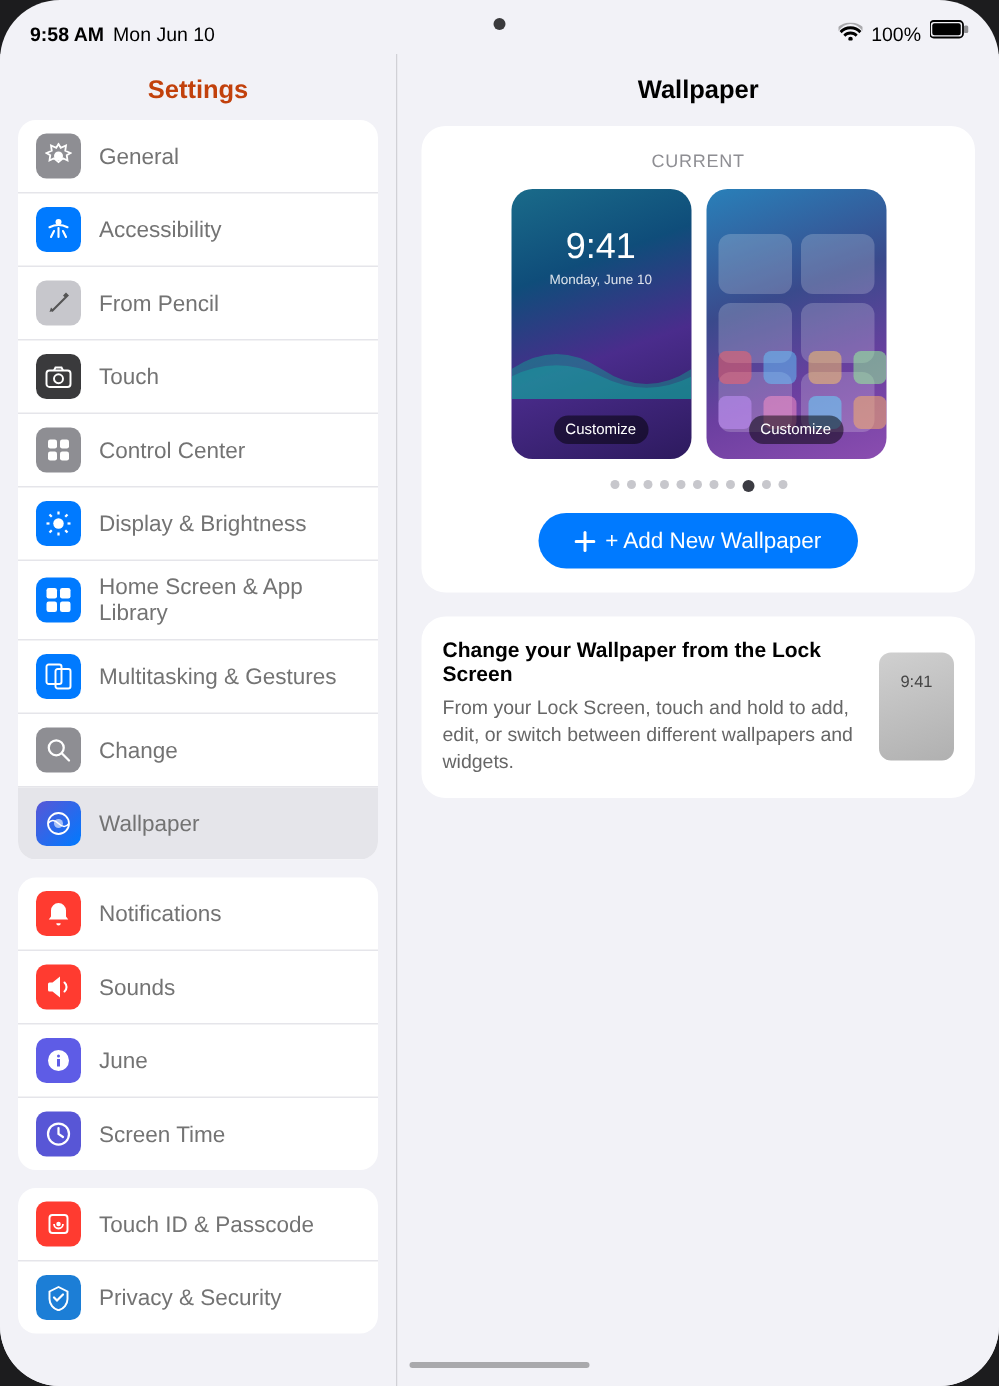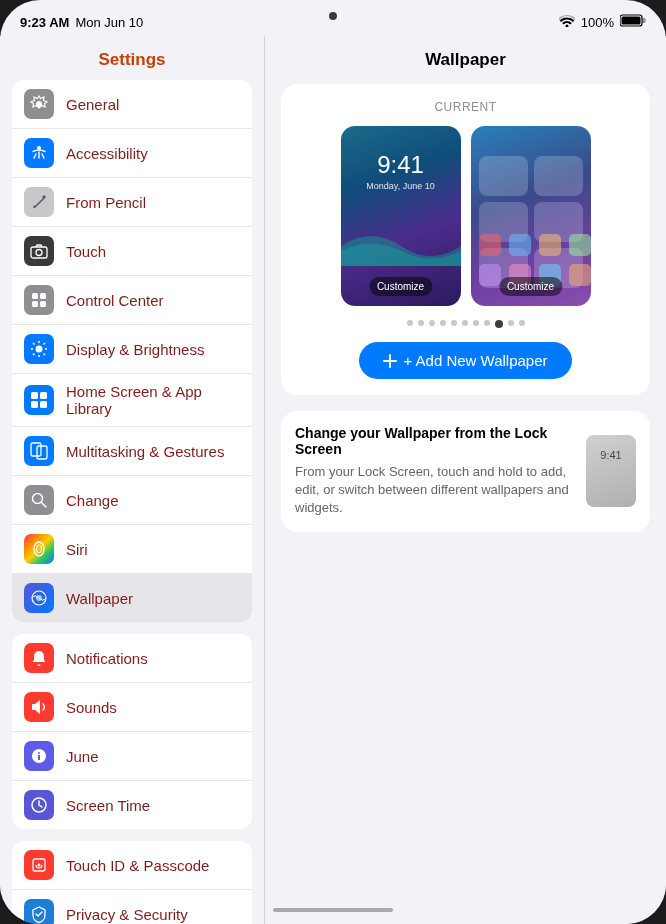--- a/index.html
+++ b/index.html
@@ -118,21 +118,21 @@
       border-radius: 7px;
       margin-right: 12px;
       flex-shrink: 0;
       display: flex;
       align-items: center;
       justify-content: center;
       font-size: 16px;
     }
     .item-label {
       font-size: 15px;
-      color: #7f1d1d;
+      color: #737373;
       flex: 1;
     }
     
     .icon-gray { background: #8e8e93; }
     .icon-blue { background: #007aff; }
     .icon-silver { background: #c7c7cc; }
     .icon-dark { background: #3a3a3c; }
     
     .content-area {
       flex: 1;
@@ -338,21 +338,21 @@
   </style>
 </head>
 <body>
 
 <div class="device-frame">
 
   <div class="top-dot"></div>
 
   <div class="status-bar">
     <div style="display:flex; align-items:center; gap:2px;">
-      <span class="status-bar-time">9:23 AM</span>
+      <span class="status-bar-time">9:58 AM</span>
       <span class="status-bar-date">Mon Jun 10</span>
     </div>
     <div class="status-bar-right">
       <span class="wifi-icon">
         <svg width="16" height="12" viewBox="0 0 16 12">
           <path d="M8 9.5a1.5 1.5 0 100 3 1.5 1.5 0 000-3z" fill="#000"></path>
           <path d="M8 6C6.1 6 4.4 6.8 3.2 8.1l1.4 1.4C5.5 8.6 6.7 8 8 8s2.5.6 3.4 1.5l1.4-1.4C11.6 6.8 9.9 6 8 6z" fill="#000"></path>
           <path d="M8 2.5C5.1 2.5 2.5 3.7.7 5.7L2.1 7.1C3.5 5.5 5.6 4.5 8 4.5s4.5 1 5.9 2.6l1.4-1.4C13.5 3.7 10.9 2.5 8 2.5z" fill="#000"></path>
           <path d="M8 0C4.1 0 .6 1.6-1.5 4.3L-.1 5.7C2.2 2.6 5 1 8 1s5.8 1.6 8.1 4.7l1.4-1.4C15.4 1.6 11.9 0 8 0z" fill="#000" opacity="0.3"></path>
         </svg>
@@ -459,29 +459,20 @@
         </div>
         <div class="sidebar-item">
           <div class="item-icon icon-gray">
             <svg width="18" height="18" viewBox="0 0 18 18">
                 <circle cx="7.5" cy="7.5" r="5" fill="none" stroke="white" stroke-width="1.5"></circle>
                 <line x1="11.5" y1="11.5" x2="16" y2="16" stroke="white" stroke-width="1.5" stroke-linecap="round"></line>
               </svg>
           </div>
           <span class="item-label">Change</span>
         </div>
-        <div class="sidebar-item">
-          <div class="item-icon" style="background: linear-gradient(135deg, #ff2d55 0%, #ff9500 30%, #ffcc00 50%, #34c759 70%, #007aff 100%);">
-            <svg width="18" height="18" viewBox="0 0 18 18">
-                <ellipse cx="9" cy="9" rx="5" ry="7" fill="none" stroke="white" stroke-width="1.3"></ellipse>
-                <ellipse cx="9" cy="9" rx="2.5" ry="4" fill="none" stroke="white" stroke-width="1"></ellipse>
-              </svg>
-          </div>
-          <span class="item-label">Siri</span>
-        </div>
         <div class="sidebar-item active">
           <div class="item-icon" style="background: linear-gradient(135deg, #5856d6, #007aff);">
             <svg width="18" height="18" viewBox="0 0 18 18">
                 <circle cx="9" cy="9" r="7" fill="none" stroke="white" stroke-width="1.2"></circle>
                 <circle cx="9" cy="9" r="3" fill="white" opacity="0.6"></circle>
                 <path d="M2 9 Q5 5 9 9 Q13 13 16 9" fill="none" stroke="white" stroke-width="1"></path>
               </svg>
           </div>
           <span class="item-label">Wallpaper</span>
         </div>

